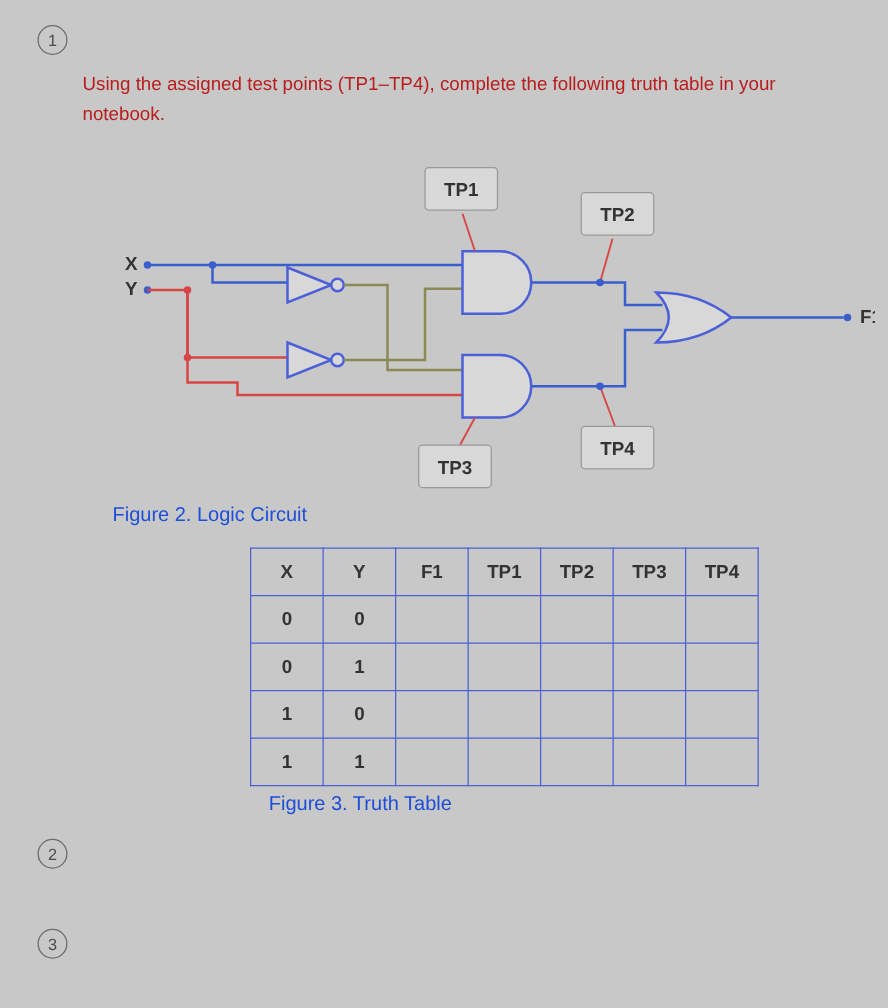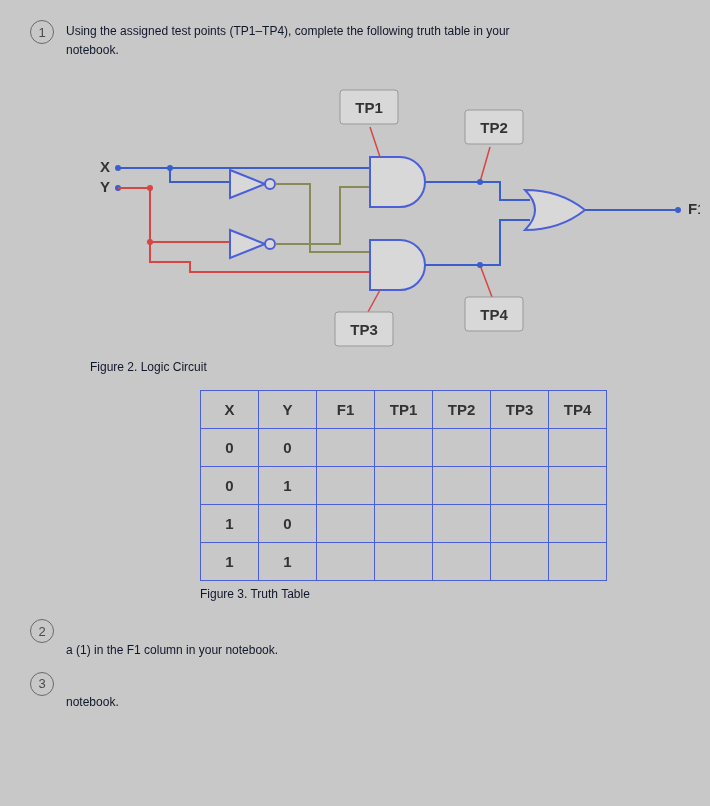--- a/index.html
+++ b/index.html
@@ -26,34 +26,35 @@
       display: flex;
       align-items: center;
       justify-content: center;
       font-size: 13px;
       color: #4a4a4a;
       flex-shrink: 0;
       margin-right: 12px;
       background: #c8c8c8;
     }
     .step-text {
-      font-size: 12px;
+      font-size: 15px;
       line-height: 1.6;
-      color: #0f172a;
+      color: #b91c1c;
       padding-top: 2px;
+      margin-top: 34px;
     }
     .diagram-area {
       width: 620px;
       height: 280px;
       margin: 8px 0 8px 50px;
       position: relative;
     }
     .caption {
-      font-size: 12px;
-      color: #0f172a;
+      font-size: 16px;
+      color: #1d4ed8;
       margin-left: 60px;
       margin-top: 4px;
       margin-bottom: 16px;
     }
     .table-wrap {
       margin-left: 170px;
     }
     table.truth {
       border-collapse: collapse;
     }
@@ -224,28 +225,27 @@
         <td>1</td>
         <td>1</td>
         <td></td>
         <td></td>
         <td></td>
         <td></td>
         <td></td>
       </tr>
     </tbody>
   </table>
-  <div class="caption" style="margin-left:0;margin-top:6px">Figure 3. Truth Table</div>
+  <div class="caption" style="margin-left:15px;margin-top:6px">Figure 3. Truth Table</div>
 </div>
 
 <div class="step" style="margin-top:18px">
   <div class="step-num">2</div>
   <div class="step-text">
     <br>
-    <span>a (1) in the F1 column in your notebook.</span>
   </div>
 </div>
 
 <div class="step">
   <div class="step-num">3</div>
   <div class="step-text">
     <br>
     <span>notebook.</span>
   </div>
 </div>

